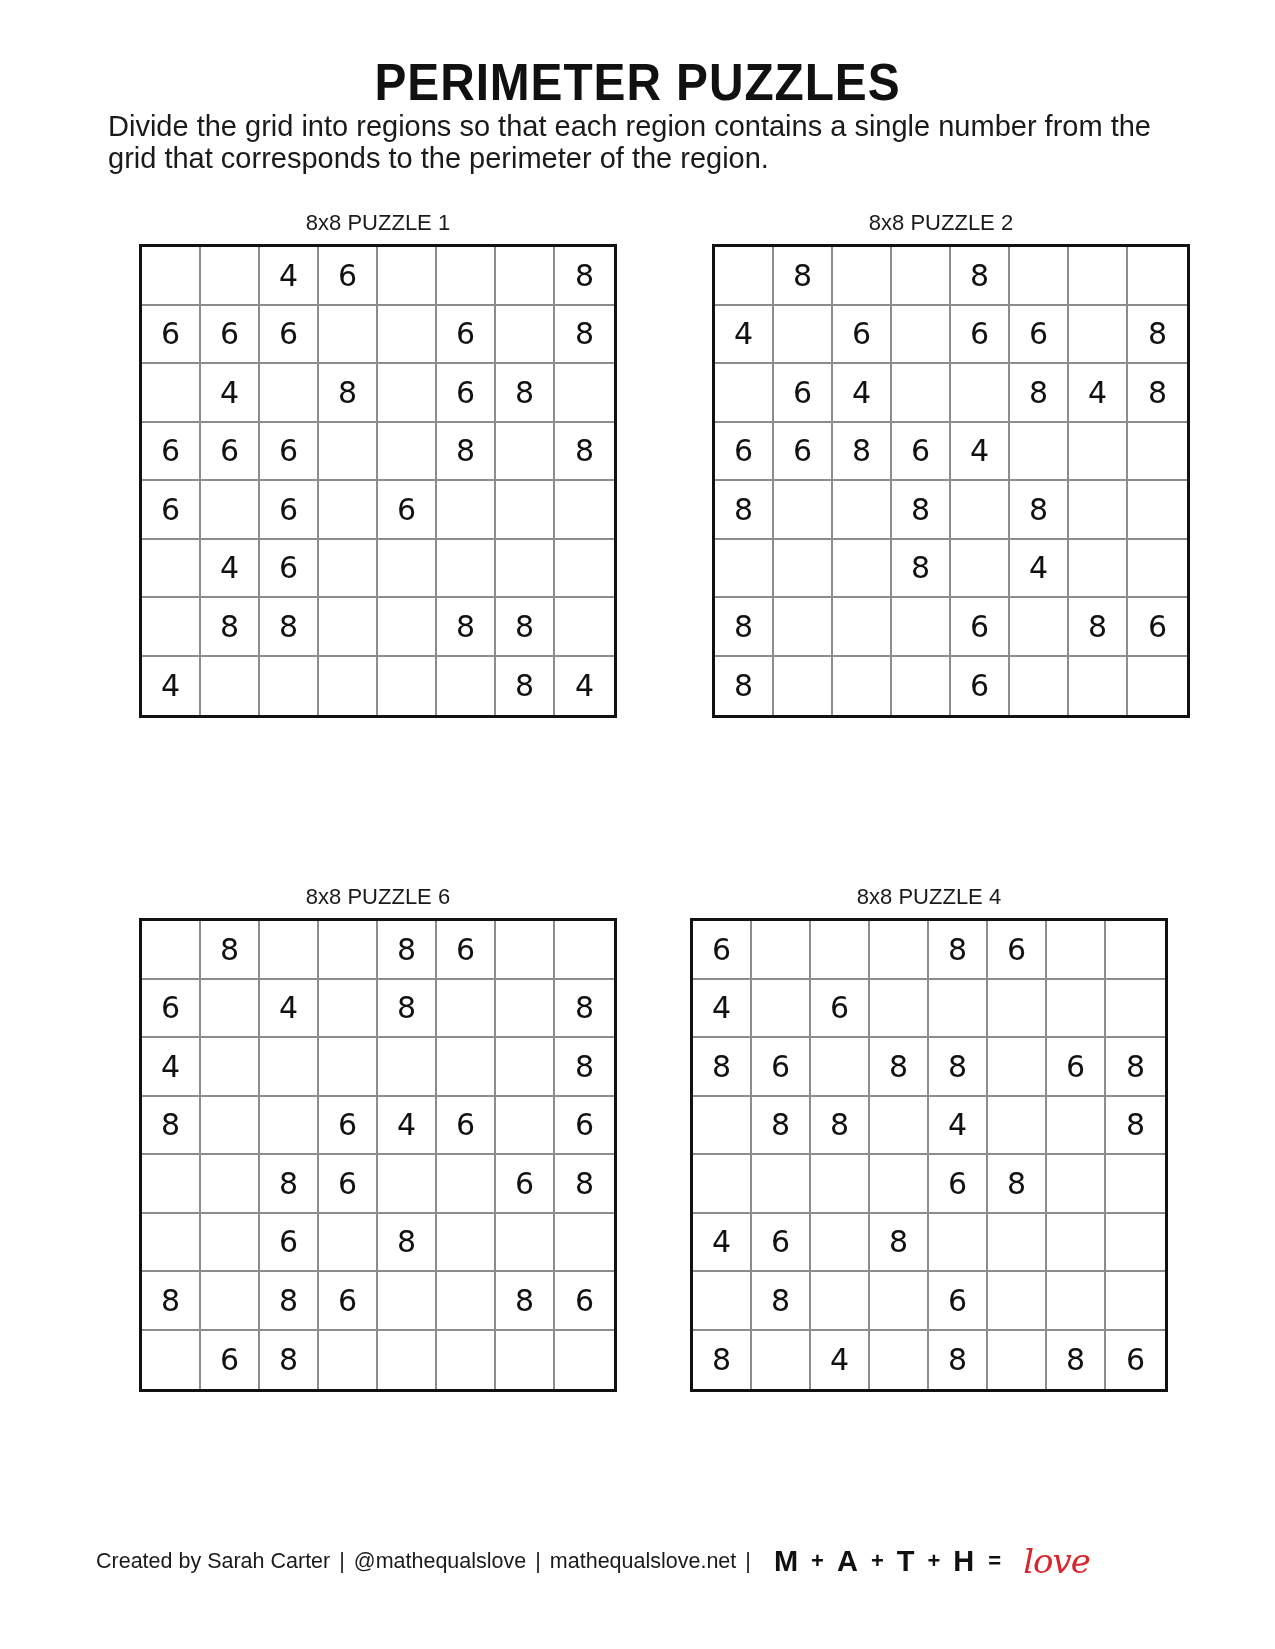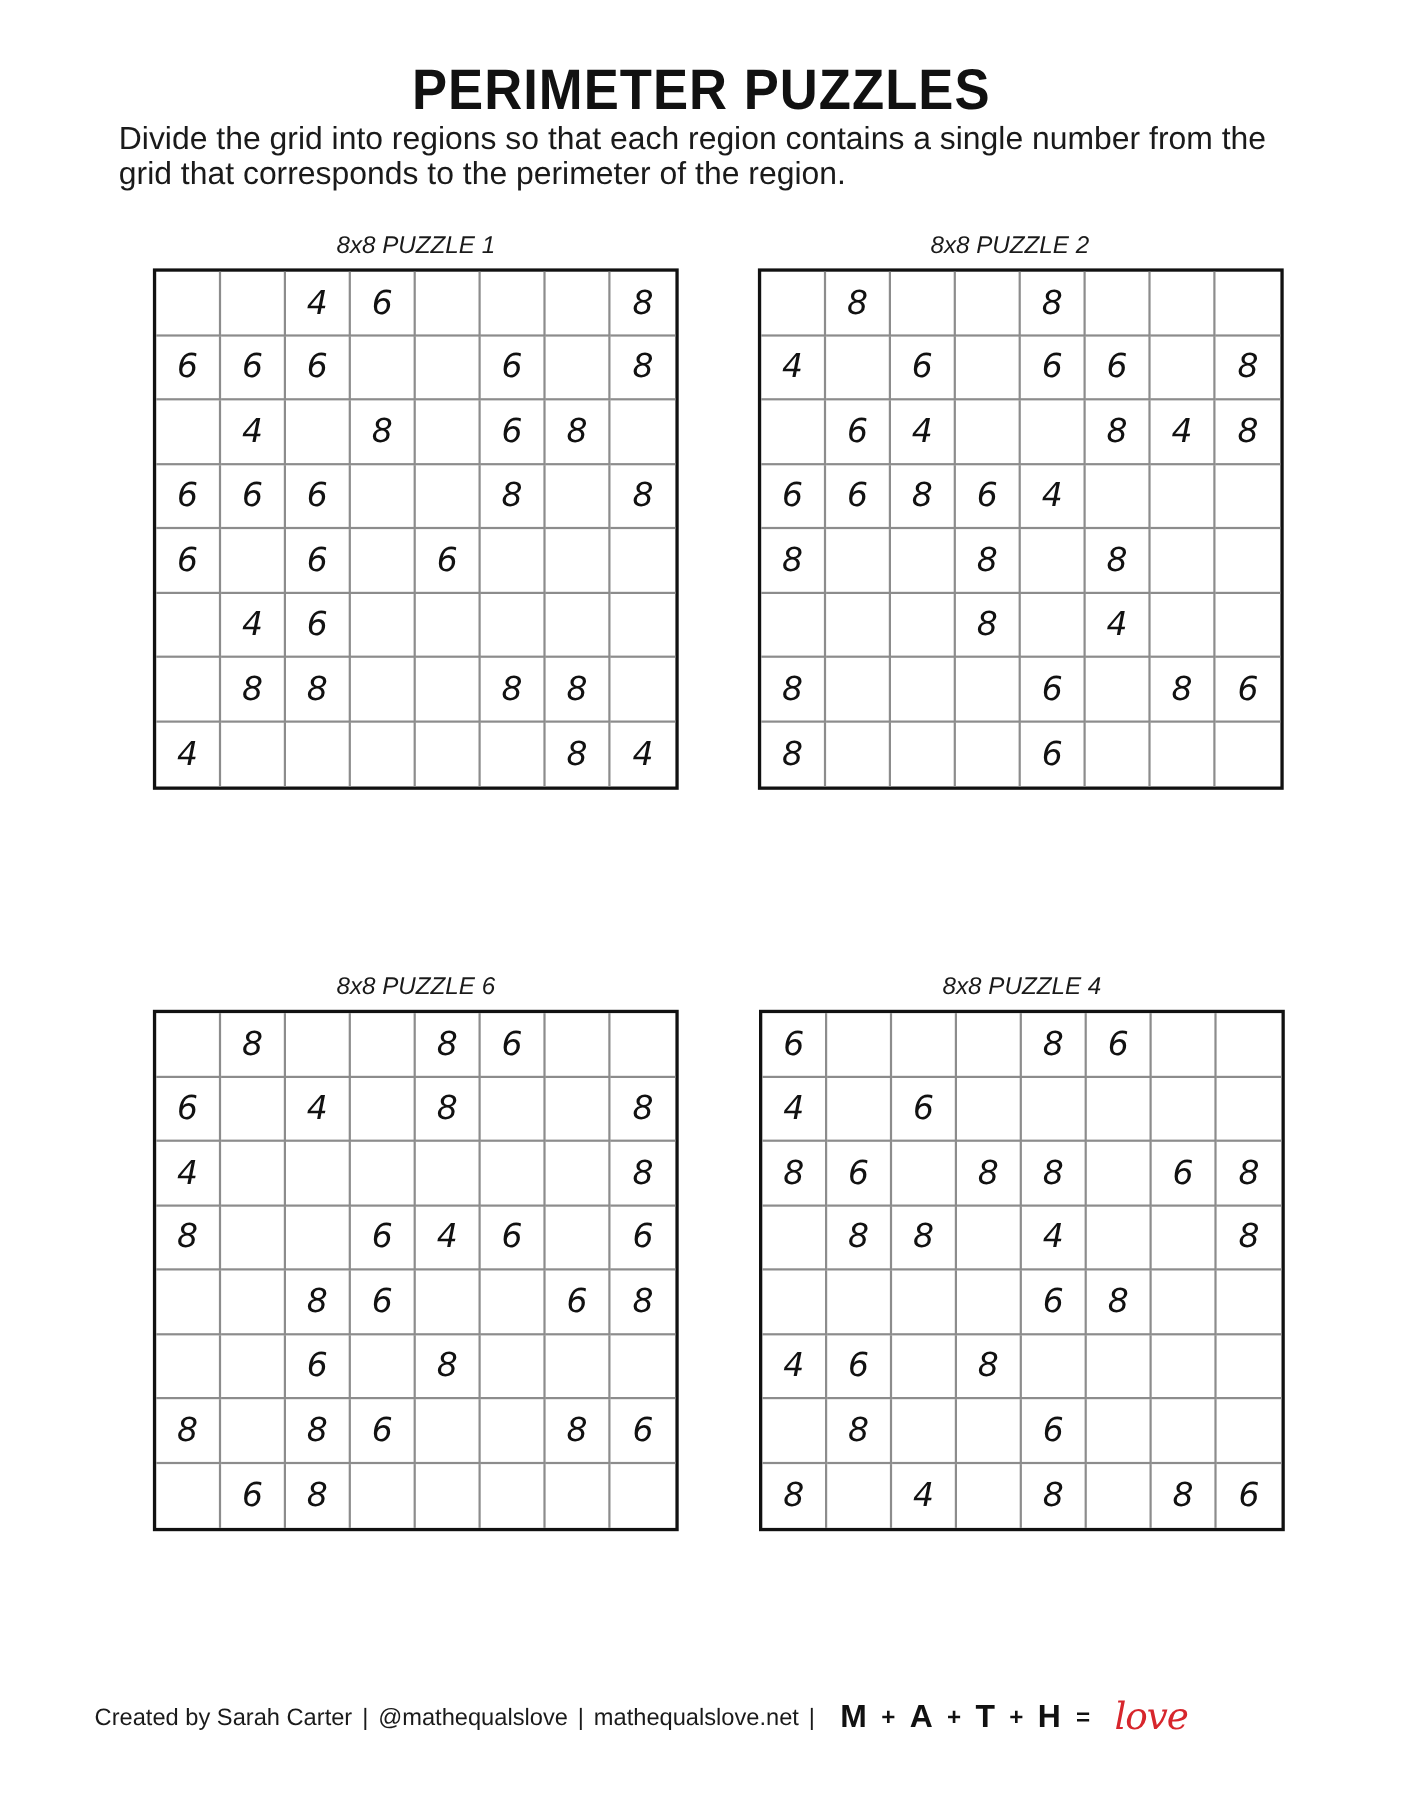--- a/index.html
+++ b/index.html
@@ -10,21 +10,21 @@
       position: absolute; left: 0; top: 52px; width: 1275px;
       text-align: center; font-family: "Liberation Sans", sans-serif;
       font-weight: bold; font-size: 52px; letter-spacing: 1px;
       transform: scaleX(0.92); transform-origin: center;
     }
     .instructions {
       position: absolute; left: 108px; top: 110px; width: 1080px;
       font-size: 29px; line-height: 32px; color: #1a1a1a;
     }
 
-    .puzzle { position: absolute; width: 478px; font-style: italic; }
+    .puzzle { position: absolute; width: 478px; }
     .puzzle-label {
       text-align: center; font-size: 22px; height: 30px; line-height: 30px;
       color: #1a1a1a; margin-bottom: 6px;
     }
     .grid {
       width: 478px; height: 474px;
       border: 3px solid #111;
       display: grid;
       grid-template-columns: repeat(8, 1fr);
       grid-template-rows: repeat(8, 1fr);
@@ -33,26 +33,26 @@
     .cell {
       border-right: 2px solid #8c8c8c;
       border-bottom: 2px solid #8c8c8c;
       display: flex; align-items: center; justify-content: center;
       font-size: 30px; color: #111; font-family: "DejaVu Sans", sans-serif; font-weight: normal;
     }
     .cell.c7 { border-right: none; }
     .cell.r7 { border-bottom: none; }
 
     #p1 { left: 139px; top: 208px; }
-    #p2 { left: 669px; top: 208px; padding-left: 20px; }
+    #p2 { left: 692px; top: 208px; padding-left: 20px; }
     #p3 { left: 139px; top: 882px; }
     #p4 { left: 659px; top: 882px; margin-left: 31px; }
 
     .footer {
-      position: absolute; left: 86px; top: 1541px; height: 40px;
+      position: absolute; left: 96px; top: 1541px; height: 40px;
       display: flex; align-items: center; font-size: 21.5px; color: #1a1a1a;
       white-space: nowrap;
     }
     .footer .sep { margin: 0 9px; }
     .brand {
       display: flex; align-items: center; margin-left: 14px;
       font-weight: bold; font-size: 29px; color: #111;
     }
     .brand .plus { font-size: 22px; margin: 0 13px; }
     .brand .eq { font-size: 22px; margin: 0 12px 0 14px; }

